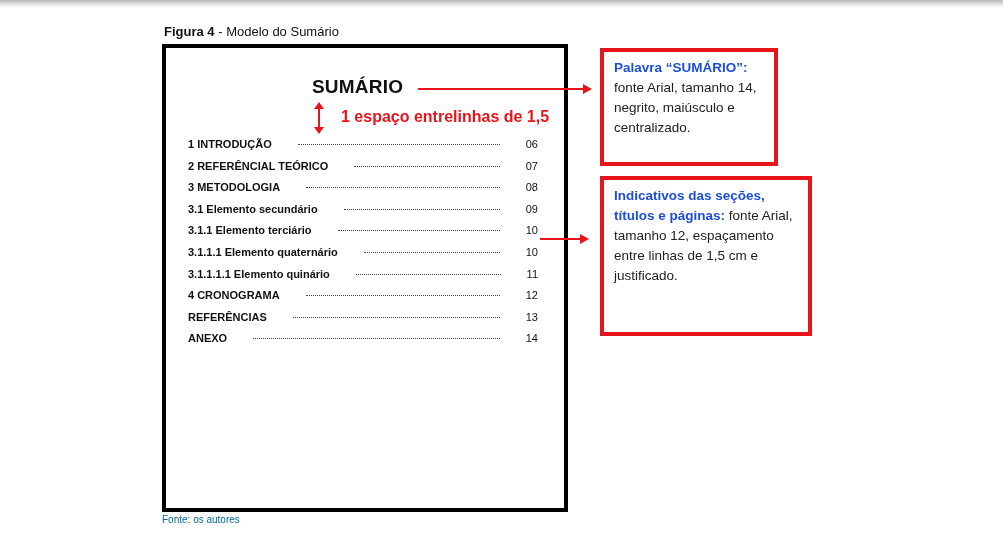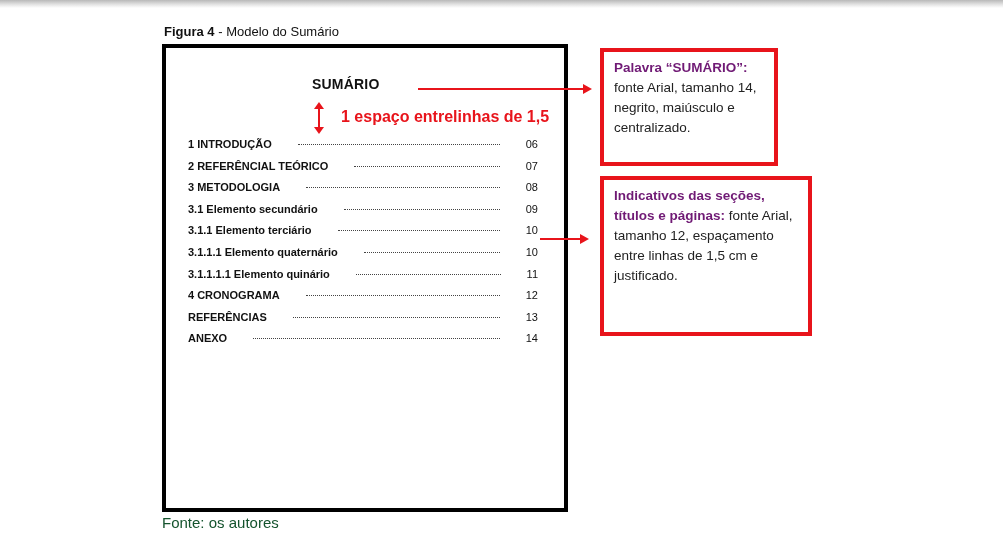--- a/index.html
+++ b/index.html
@@ -11,28 +11,28 @@
     }
     .topband {
       position: absolute; left: 0; top: 0; width: 1003px; height: 8px;
       background: linear-gradient(#b9b9b9, #e6e6e6 60%, #ffffff);
     }
     .caption {
       position: absolute; left: 164px; top: 16px; font-size: 13px; color: #111; margin-top: 8px;
     }
     .caption b { font-weight: bold; }
     .fonte {
-      position: absolute; left: 162px; top: 514px; font-size: 15px; color: #14532d;
+      position: absolute; left: 162px; top: 514px; font-size: 10px; color: #0369a1;
     }
     .page {
       position: absolute; left: 162px; top: 44px; width: 398px; height: 460px;
       border: 4px solid #000; background: #fff;
     }
     .sumario-title {
-      position: absolute; left: 312px; top: 76px; font-size: 14px; font-weight: bold;
+      position: absolute; left: 312px; top: 76px; font-size: 19px; font-weight: bold;
       letter-spacing: 0.2px;
     }
     .arrow-h {
       position: absolute; height: 2px; background: #e8141b;
     }
     .arrow-h::after {
       content: ""; position: absolute; right: -2px; top: -4px;
       border-left: 9px solid #e8141b; border-top: 5px solid transparent; border-bottom: 5px solid transparent;
     }
     .arrow-v {
@@ -59,21 +59,21 @@
     .toc-label { white-space: nowrap; }
     .toc-dots {
       flex: 1; border-bottom: 1px dotted #444; margin: 0 1px; transform: translateY(-3px);
     }
     .toc-page { font-weight: normal; white-space: nowrap; }
     .note-box {
       position: absolute; border: 4px solid #e8141b; background: #fff;
       font-size: 13.5px; line-height: 20px; color: #222; padding: 6px 10px 0 10px;
       box-sizing: border-box;
     }
-    .note-box b { color: #701a75; }
+    .note-box b { color: #1d4ed8; }
     #box1 { left: 600px; top: 48px; width: 178px; height: 118px; }
     #box2 { left: 600px; top: 176px; width: 212px; height: 160px; }
   </style>
 </head>
 <body>
 
 <div class="topband"></div>
 
 <div class="caption">
   <b>Figura 4</b><span> - </span><span>Modelo do Sumário</span>

